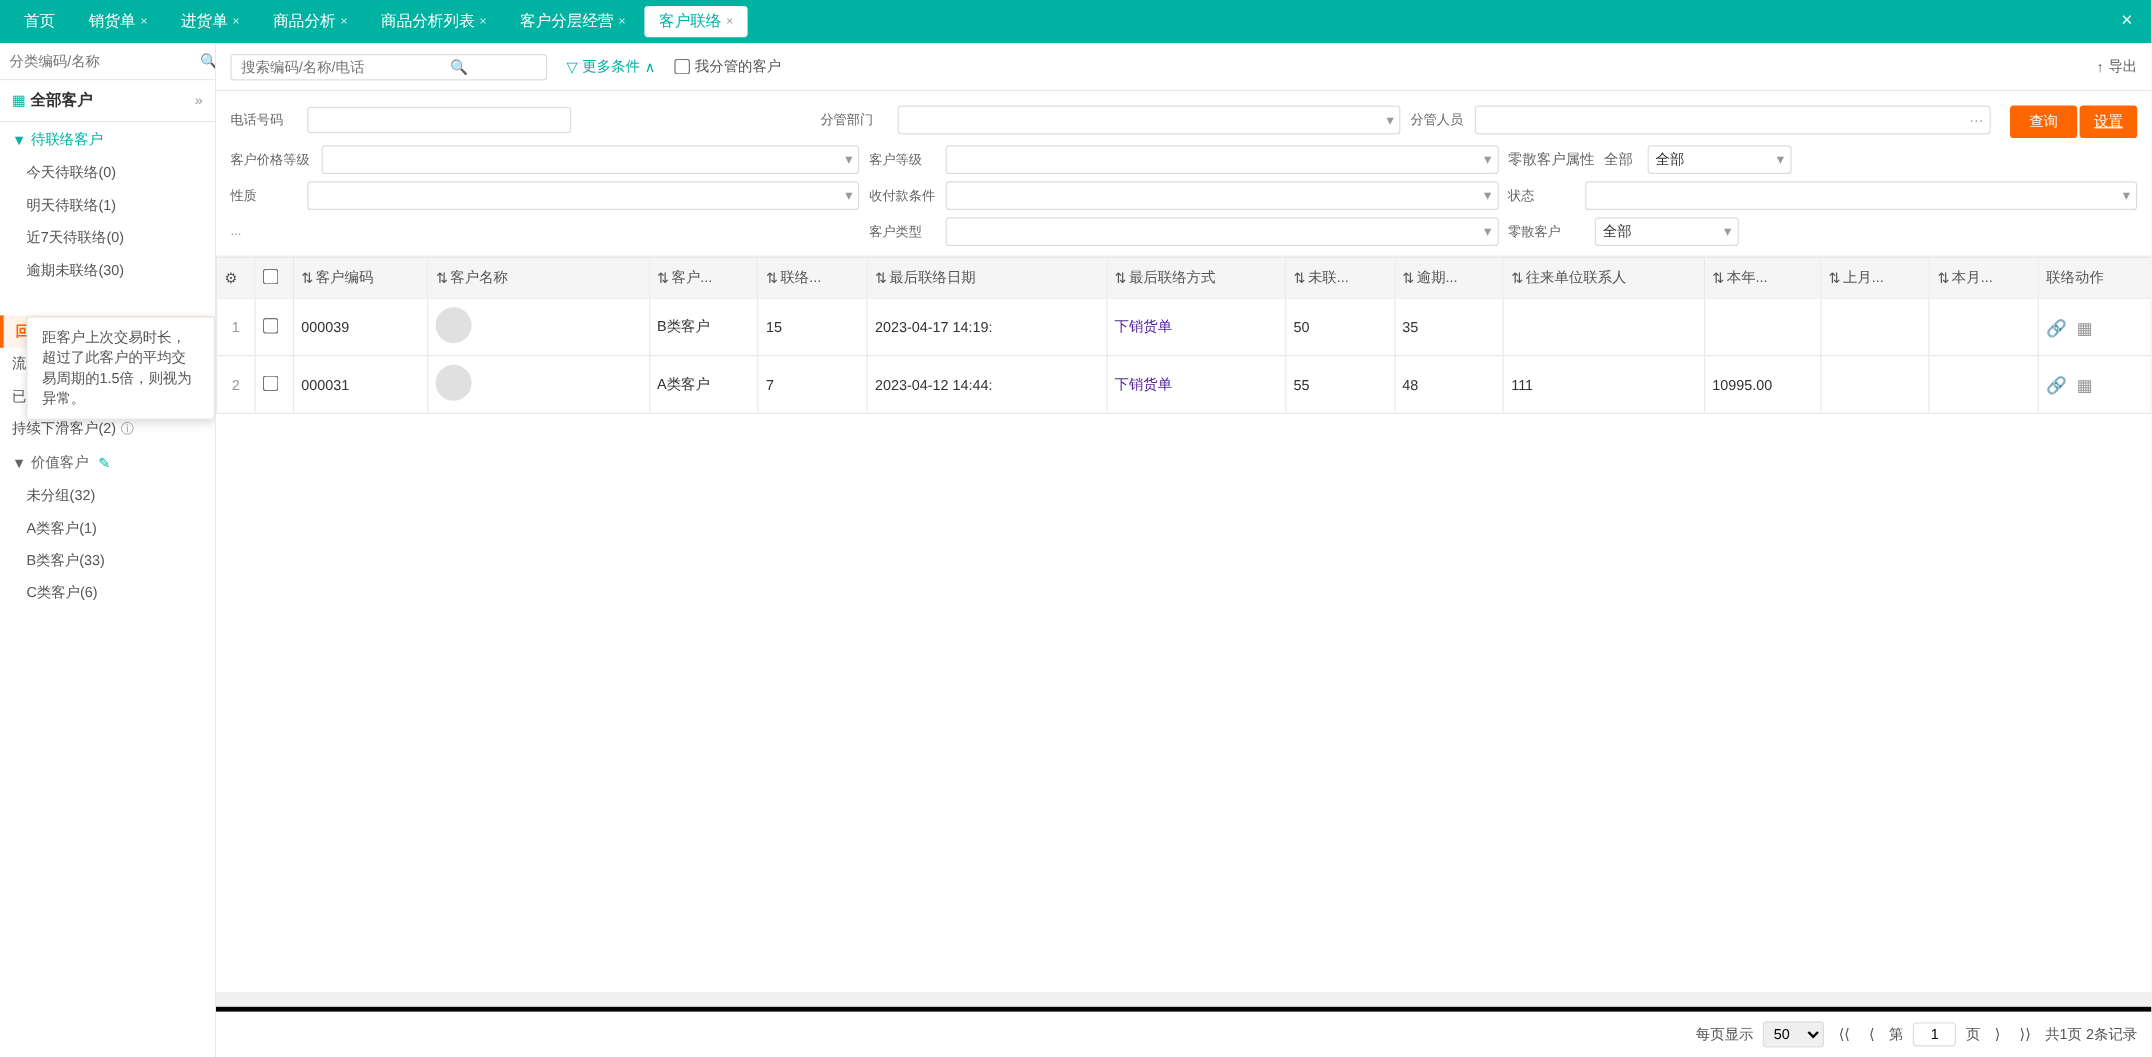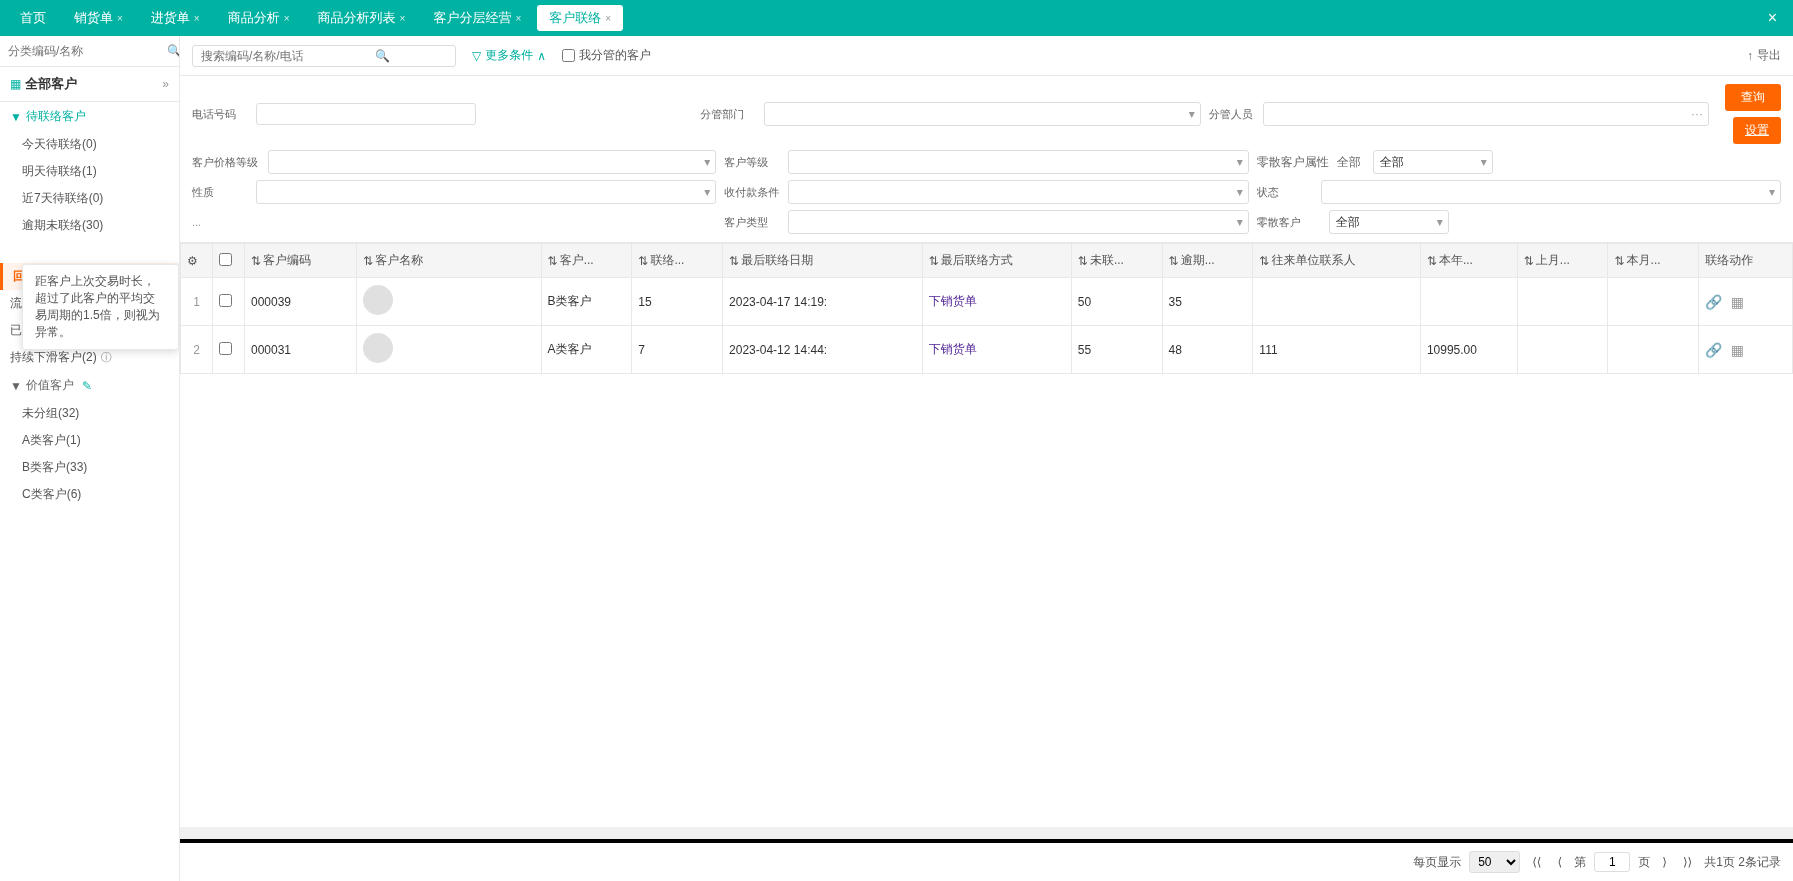--- a/index.html
+++ b/index.html
@@ -230,21 +230,20 @@
       border-radius: 3px;
       padding: 5px 12px;
       cursor: pointer;
       font-size: 12px;
       white-space: nowrap;
       margin-top: 4px;
       text-decoration: underline;
     }
     .filter-actions {
       display: flex;
-      flex-direction: column;
       align-items: flex-end;
       gap: 2px;
       margin-left: 8px;
     }
 
     
     .table-container {
       flex: 1;
       overflow: auto;
       background: #fff;

